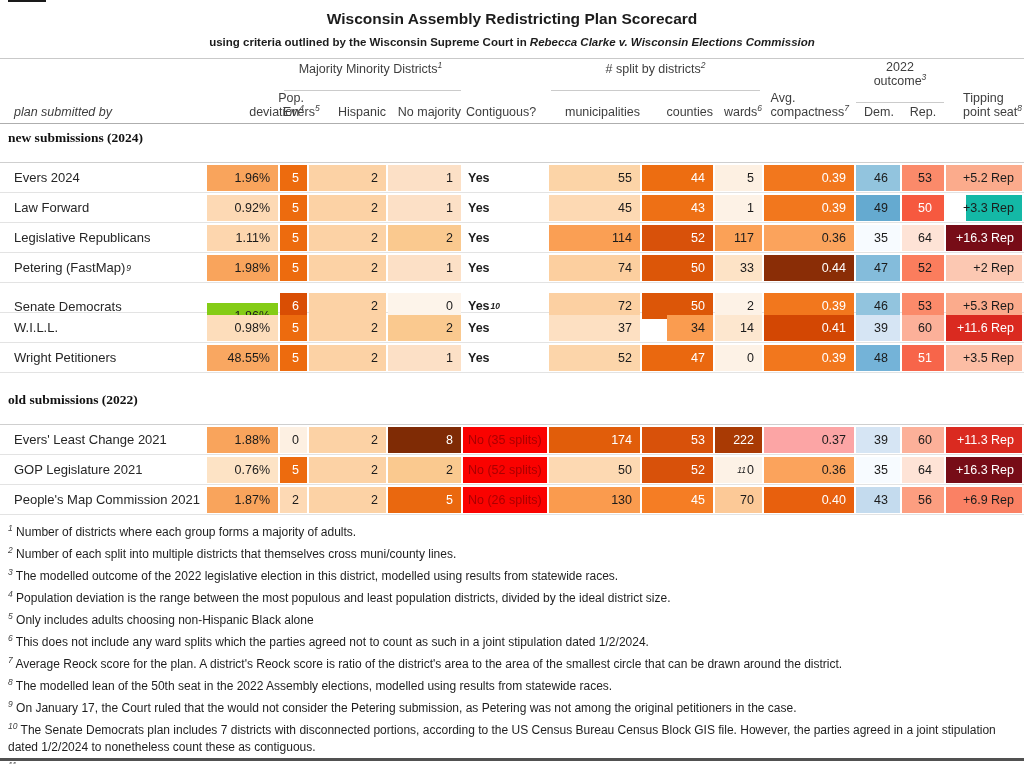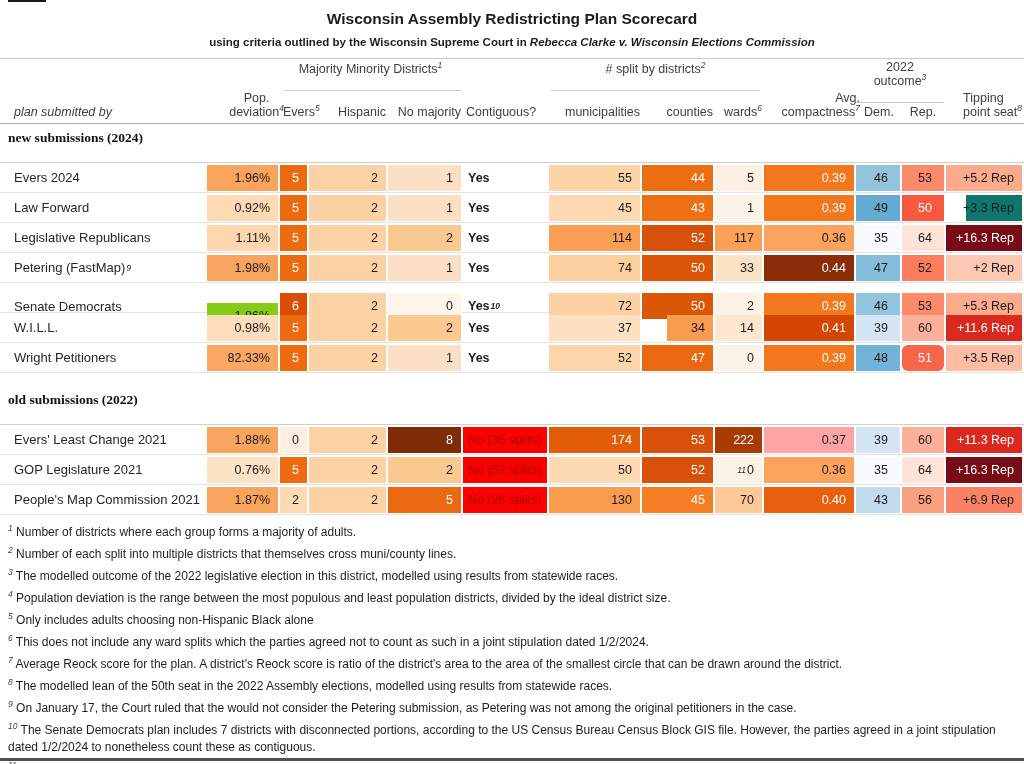--- a/index.html
+++ b/index.html
@@ -40,35 +40,35 @@
 <body>
 
 <div class="notch"></div>
 
 <div class="title">Wisconsin Assembly Redistricting Plan Scorecard</div>
 <div class="subtitle"><span>using criteria outlined by the Wisconsin Supreme Court in </span><span class="case">Rebecca Clarke v. Wisconsin Elections Commission</span></div>
 <div class="toprule"></div>
 
 <div class="thead">
   <div class="h" style="left:14px;bottom:4px;font-style:italic">plan submitted by</div>
-  <div class="h" style="right:740px;bottom:4px;text-align:center"><span>Pop.</span><br><span>deviation</span><sup>4</sup></div>
+  <div class="h" style="right:720px;bottom:4px;text-align:right"><span>Pop.</span><br><span>deviation</span><sup>4</sup></div>
 
   <div class="h" style="left:280px;width:181px;top:3px;text-align:center"><span>Majority Minority Districts</span><sup>1</sup></div>
   <div class="g-line" style="left:284px;width:177px;top:31px"></div>
   <div class="h" style="left:283px;bottom:4px"><span>Evers</span><sup>5</sup></div>
   <div class="h" style="right:638px;bottom:4px">Hispanic</div>
   <div class="h" style="right:563px;bottom:4px">No majority</div>
   <div class="h" style="left:466px;bottom:4px">Contiguous?</div>
 
   <div class="h" style="left:549px;width:213px;top:3px;text-align:center"><span># split by districts</span><sup>2</sup></div>
   <div class="g-line" style="left:551px;width:209px;top:31px"></div>
   <div class="h" style="right:384px;bottom:4px">municipalities</div>
   <div class="h" style="right:311px;bottom:4px">counties</div>
   <div class="h" style="right:262px;bottom:4px"><span>wards</span><sup>6</sup></div>
-  <div class="h" style="right:164px;bottom:4px;text-align:right"><span>Avg.</span><br><span>compactness</span><sup>7</sup></div>
+  <div class="h" style="right:175px;bottom:4px;"><span>Avg.</span><br><span>compactness</span><sup>7</sup></div>
 
   <div class="h" style="left:856px;width:88px;top:1px;text-align:center"><span>2022</span><br><span>outcome</span><sup>3</sup></div>
   <div class="g-line" style="left:856px;width:88px;top:43px"></div>
   <div class="h" style="left:856px;width:46px;bottom:4px;text-align:center">Dem.</div>
   <div class="h" style="left:902px;width:42px;bottom:4px;text-align:center">Rep.</div>
   <div class="h" style="right:2px;bottom:4px;text-align:left"><span>Tipping</span><br><span>point seat</span><sup>8</sup></div>
 </div>
 
 <div>
     <div class="section-label">new submissions (2024)</div>
@@ -93,21 +93,21 @@
       <div class="cell black" style="background: rgb(237, 107, 14); color: rgb(255, 255, 255);">5</div>
       <div class="cell hisp" style="background: rgb(252, 210, 165); color: rgb(27, 27, 27);">2</div>
       <div class="cell nomaj" style="background: rgb(252, 224, 198); color: rgb(27, 27, 27);">1</div>
       <div class="cell contig left" style="color: rgb(27, 27, 27); font-weight: 700;">Yes</div>
       <div class="cell muni" style="background: rgb(253, 217, 179); color: rgb(27, 27, 27);">45</div>
       <div class="cell counties" style="background: rgb(238, 112, 21); color: rgb(255, 255, 255);">43</div>
       <div class="cell wards" style="background: rgb(253, 242, 230); color: rgb(27, 27, 27);">1</div>
       <div class="cell compact" style="background: rgb(242, 119, 29); color: rgb(255, 255, 255);">0.39</div>
       <div class="cell dem" style="background: rgb(101, 170, 208); color: rgb(27, 27, 27);">49</div>
       <div class="cell rep" style="background: rgb(246, 89, 63); color: rgb(255, 255, 255);">50</div>
-      <div class="cell tip" style="background: #0f766e; color: rgb(27, 27, 27); margin-left: 20px;">+3.3 Rep</div>
+      <div class="cell tip" style="background: #14b8a6; color: rgb(27, 27, 27); margin-left: 20px;">+3.3 Rep</div>
     </div>
     <div class="trow">
       <div class="cell plan">Legislative Republicans</div>
       <div class="cell popdev" style="background: rgb(253, 214, 174); color: rgb(27, 27, 27);">1.11%</div>
       <div class="cell black" style="background: rgb(237, 107, 14); color: rgb(255, 255, 255);">5</div>
       <div class="cell hisp" style="background: rgb(252, 210, 165); color: rgb(27, 27, 27);">2</div>
       <div class="cell nomaj" style="background: rgb(250, 201, 143); color: rgb(27, 27, 27);">2</div>
       <div class="cell contig left" style="color: rgb(27, 27, 27); font-weight: 700;">Yes</div>
       <div class="cell muni" style="background: rgb(250, 159, 84); color: rgb(27, 27, 27);">114</div>
       <div class="cell counties" style="background: rgb(216, 81, 10); color: rgb(255, 255, 255);">52</div>
@@ -157,31 +157,31 @@
       <div class="cell muni" style="background: rgb(253, 224, 194); color: rgb(27, 27, 27);">37</div>
       <div class="cell counties" style="background: rgb(250, 156, 80); color: rgb(27, 27, 27); margin-left: 25px;">34</div>
       <div class="cell wards" style="background: rgb(253, 231, 207); color: rgb(27, 27, 27);">14</div>
       <div class="cell compact" style="background: rgb(211, 71, 3); color: rgb(255, 255, 255);">0.41</div>
       <div class="cell dem" style="background: rgb(214, 229, 244); color: rgb(27, 27, 27);">39</div>
       <div class="cell rep" style="background: rgb(252, 176, 153); color: rgb(27, 27, 27);">60</div>
       <div class="cell tip" style="background: rgb(218, 42, 32); color: rgb(255, 255, 255);">+11.6 Rep</div>
     </div>
     <div class="trow">
       <div class="cell plan">Wright Petitioners</div>
-      <div class="cell popdev" style="background: rgb(249, 167, 97); color: rgb(27, 27, 27);">82.33%</div>
+      <div class="cell popdev" style="background: rgb(249, 167, 97); color: rgb(27, 27, 27);">48.55%</div>
       <div class="cell black" style="background: rgb(237, 107, 14); color: rgb(255, 255, 255);">5</div>
       <div class="cell hisp" style="background: rgb(252, 210, 165); color: rgb(27, 27, 27);">2</div>
       <div class="cell nomaj" style="background: rgb(252, 224, 198); color: rgb(27, 27, 27);">1</div>
       <div class="cell contig left" style="color: rgb(27, 27, 27); font-weight: 700;">Yes</div>
       <div class="cell muni" style="background: rgb(252, 213, 170); color: rgb(27, 27, 27);">52</div>
       <div class="cell counties" style="background: rgb(234, 104, 15); color: rgb(255, 255, 255);">47</div>
       <div class="cell wards" style="background: rgb(253, 242, 230); color: rgb(27, 27, 27);">0</div>
       <div class="cell compact" style="background: rgb(242, 119, 29); color: rgb(255, 255, 255);">0.39</div>
       <div class="cell dem" style="background: rgb(116, 179, 216); color: rgb(27, 27, 27);">48</div>
-      <div class="cell rep" style="background: rgb(247, 101, 74); color: rgb(255, 255, 255); border-radius: 6px;">51</div>
+      <div class="cell rep" style="background: rgb(247, 101, 74); color: rgb(255, 255, 255);">51</div>
       <div class="cell tip" style="background: rgb(252, 189, 164); color: rgb(27, 27, 27);">+3.5 Rep</div>
     </div>
     <div class="section-label gap">old submissions (2022)</div>
     <div class="trow">
       <div class="cell plan">Evers' Least Change 2021</div>
       <div class="cell popdev" style="background: rgb(249, 164, 92); color: rgb(27, 27, 27);">1.88%</div>
       <div class="cell black" style="background: rgb(253, 240, 226); color: rgb(27, 27, 27);">0</div>
       <div class="cell hisp" style="background: rgb(252, 210, 165); color: rgb(27, 27, 27);">2</div>
       <div class="cell nomaj" style="background: rgb(127, 43, 5); color: rgb(255, 255, 255);">8</div>
       <div class="cell contig left" style="background: rgb(250, 2, 0); color: rgb(171, 0, 0);">No (35 splits)</div>

